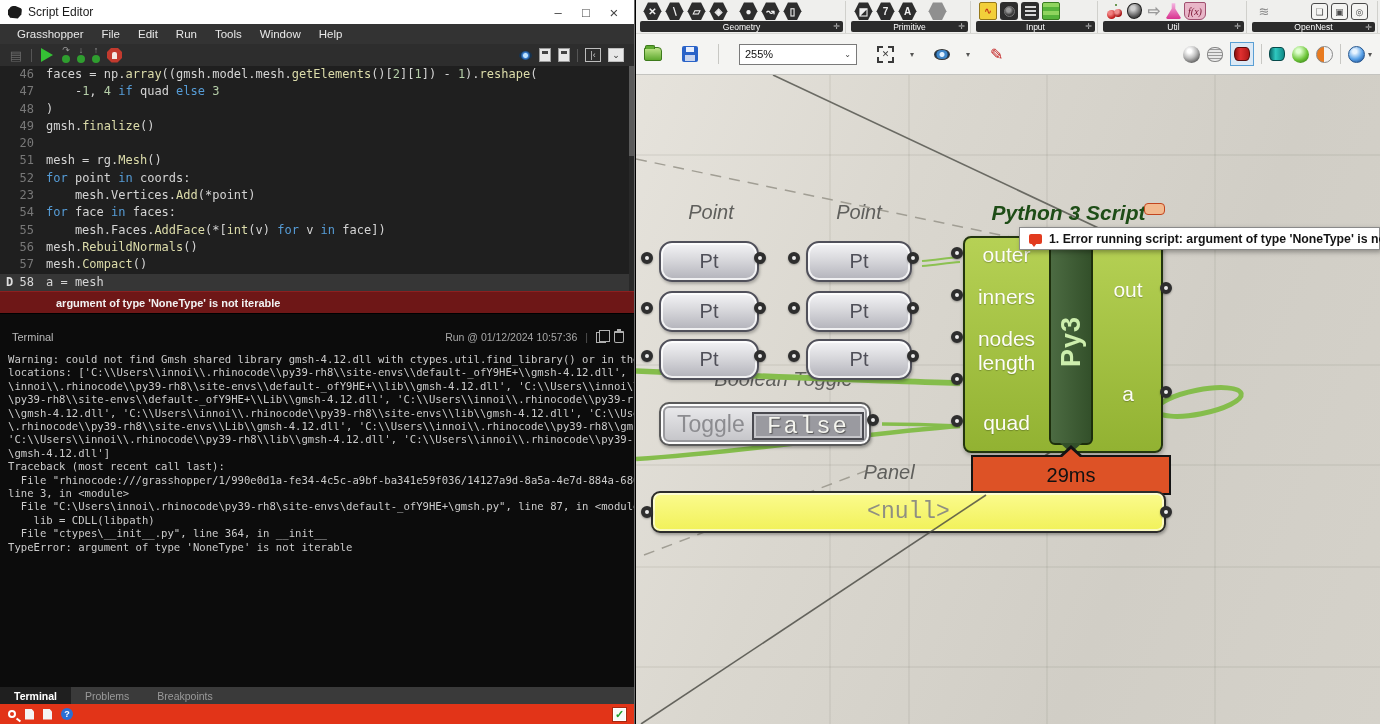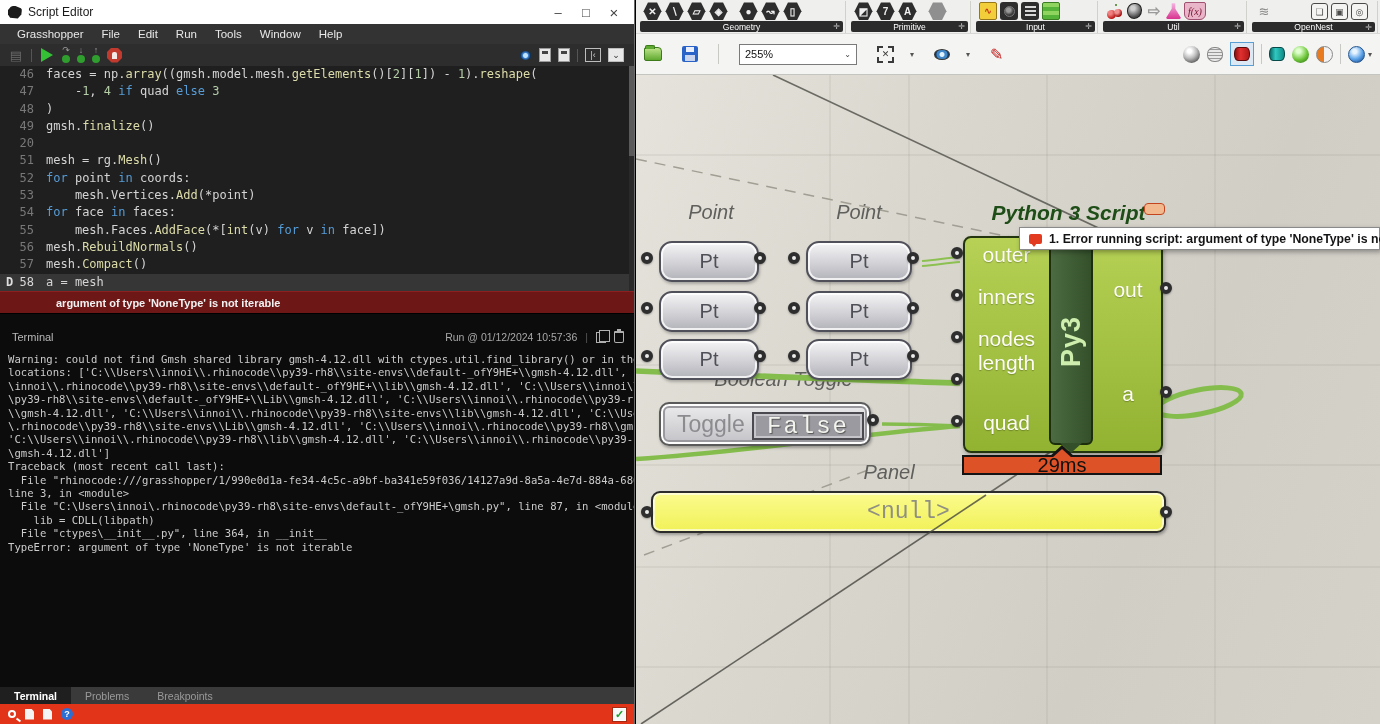--- a/index.html
+++ b/index.html
@@ -245,21 +245,21 @@
 
     <div id="code-area">
       <div id="code-lines">
           <div class="code-row"><span class="gutter">46</span><span class="ctext">faces = np.<span class="fn">array</span>((gmsh.model.mesh.<span class="fn">getElements</span>()[<span class="num">2</span>][<span class="num">1</span>]) - <span class="num">1</span>).<span class="fn">reshape</span>(</span></div>
           <div class="code-row"><span class="gutter">47</span><span class="ctext">    -<span class="num">1</span>, <span class="num">4</span> <span class="kw">if</span> quad <span class="kw">else</span> <span class="num">3</span></span></div>
           <div class="code-row"><span class="gutter">48</span><span class="ctext">)</span></div>
           <div class="code-row"><span class="gutter">49</span><span class="ctext">gmsh.<span class="fn">finalize</span>()</span></div>
           <div class="code-row"><span class="gutter">20</span><span class="ctext"></span></div>
           <div class="code-row"><span class="gutter">51</span><span class="ctext">mesh = rg.<span class="fn">Mesh</span>()</span></div>
           <div class="code-row"><span class="gutter">52</span><span class="ctext"><span class="kw">for</span> point <span class="kw">in</span> coords:</span></div>
-          <div class="code-row"><span class="gutter">53</span><span class="ctext">    mesh.Vertices.<span class="fn">Add</span>(*point)</span></div>
+          <div class="code-row"><span class="gutter">23</span><span class="ctext">    mesh.Vertices.<span class="fn">Add</span>(*point)</span></div>
           <div class="code-row"><span class="gutter">54</span><span class="ctext"><span class="kw">for</span> face <span class="kw">in</span> faces:</span></div>
           <div class="code-row"><span class="gutter">55</span><span class="ctext">    mesh.Faces.<span class="fn">AddFace</span>(*[<span class="fn">int</span>(v) <span class="kw">for</span> v <span class="kw">in</span> face])</span></div>
           <div class="code-row"><span class="gutter">56</span><span class="ctext">mesh.<span class="fn">RebuildNormals</span>()</span></div>
           <div class="code-row"><span class="gutter">57</span><span class="ctext">mesh.<span class="fn">Compact</span>()</span></div>
           <div class="code-row active"><span class="gutter">58<span class="dbg">D</span></span><span class="ctext">a = mesh</span></div>
         </div>
       <div id="code-scrollbar">
           <i></i>
         </div>
     </div>
@@ -478,21 +478,21 @@
           <span class="nub" style="left: 315px; top: 256px;"></span>
           <div class="py-io" style="left: 330px; top: 276px; width: 81px;">length</div>
           <span class="nub" style="left: 315px; top: 298px;"></span>
           <div class="py-io" style="left: 330px; top: 336px; width: 81px;">quad</div>
           <span class="nub" style="left: 315px; top: 340px;"></span>
           <div class="py-io" style="left: 459px; top: 203px; width: 66px;">out</div>
           <span class="nub" style="left: 524px; top: 207px;"></span>
           <div class="py-io" style="left: 459px; top: 307px; width: 66px;">a</div>
           <span class="nub" style="left: 524px; top: 311px;"></span>
         </div>
-      <div id="runtime" style="left:326px; top:380px; width:200px; height:20px;">29ms</div>
+      <div id="runtime" style="left:335px; top:380px; width:200px; height:40px;">29ms</div>
 
       <div id="gh-panel-comp" style="left:15px; top:416px; width:515px; height:42px;">&lt;null&gt;</div>
       <span class="nub" style="left:5px; top:431px;"></span>
       <span class="nub" style="left:524px; top:431px;"></span>
 
       <svg id="top-svg" width="744" height="649" style="pointer-events:none; z-index:28;">
         <line x1="5" y1="649" x2="350" y2="420" stroke="rgba(70,70,64,0.8)" stroke-width="1.6"></line>
       </svg>
 
       <span id="anchor-tag" style="left:508px; top:128px;"></span>

